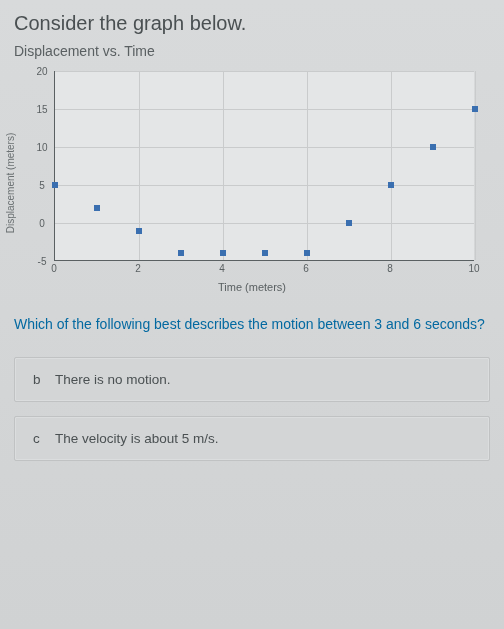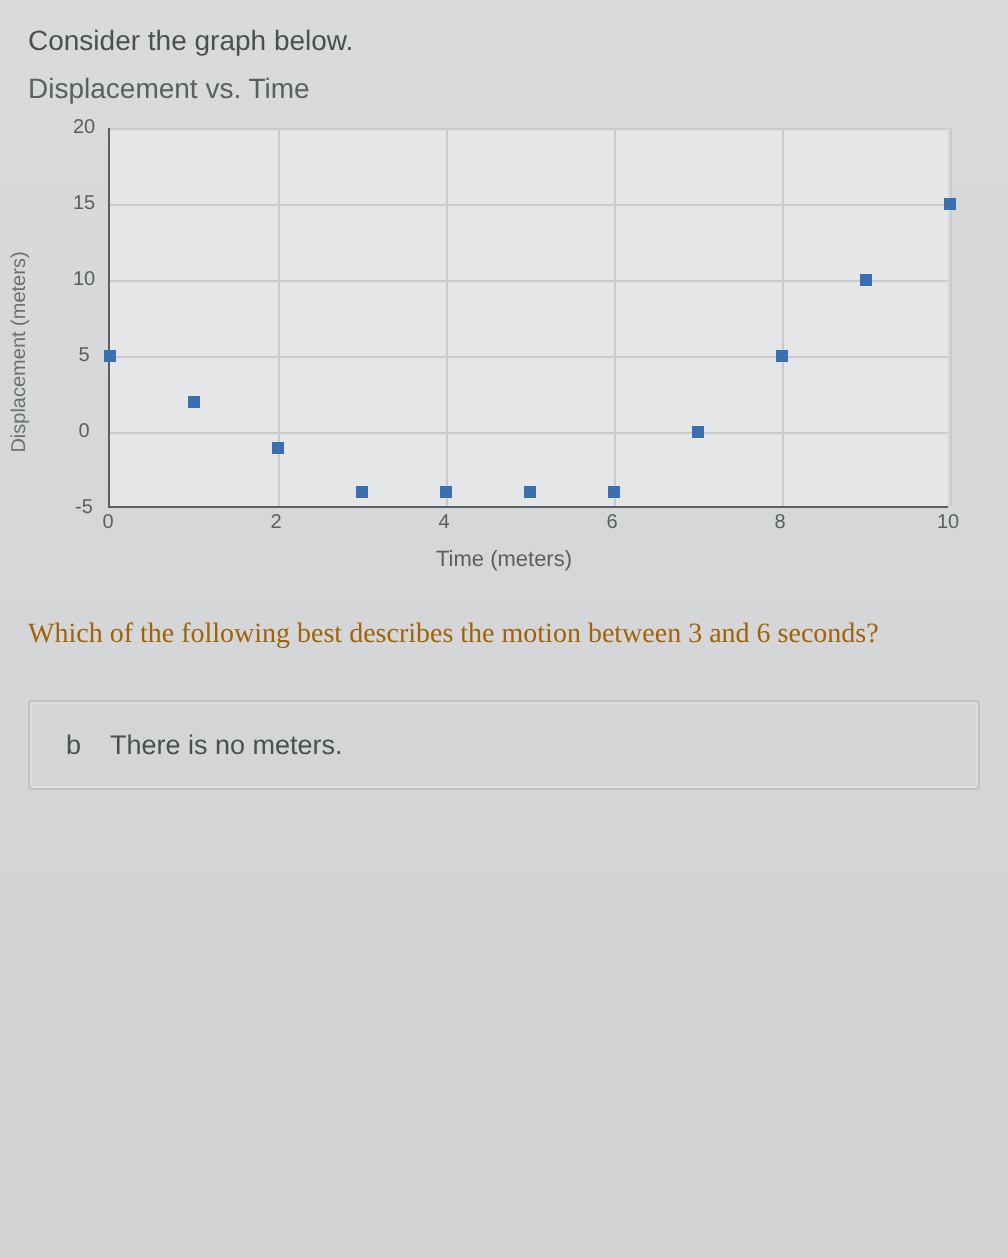--- a/index.html
+++ b/index.html
@@ -4,21 +4,21 @@
 <style>
   * { box-sizing: border-box; margin: 0; padding: 0; }
   body {
     width: 504px;
     height: 629px;
     background: linear-gradient(to bottom, #d8dadb 0%, #d0d2d3 100%);
     font-family: Arial, sans-serif;
     padding: 12px 14px;
     color: #4a5052;
   }
-  .prompt-line { font-size: 14px; margin-bottom: 8px; }
+  .prompt-line { font-size: 20px; margin-bottom: 8px; }
   .chart-title { font-size: 14px; margin-bottom: 4px; color: #5a6062; }
   .chart-wrap {
     position: relative;
     width: 476px;
     height: 240px;
     margin-bottom: 10px;
   }
   .ylabel {
     position: absolute;
     left: -4px;
@@ -68,24 +68,23 @@
   }
   .pt {
     position: absolute;
     width: 6px;
     height: 6px;
     background: #3a6fb0;
     transform: translate(-50%, -50%);
   }
   .question {
     font-size: 14px;
-    color: #a16207;
+    color: #0369a1;
     margin: 12px 0 22px 0;
     line-height: 1.4;
-    font-family: Liberation Serif, serif;
   }
   .choice {
     background: #d3d5d6;
     border: 1px solid #c0c2c3;
     border-radius: 2px;
     padding: 14px 18px;
     margin-bottom: 14px;
     font-size: 13.5px;
     color: #4a5052;
     box-shadow: inset 0 0 0 1px rgba(255,255,255,0.2);
@@ -136,14 +135,15 @@
     <div class="ytick" style="top: 160px;">0</div>
     <div class="ytick" style="top: 122px;">5</div>
     <div class="ytick" style="top: 84px;">10</div>
     <div class="ytick" style="top: 46px;">15</div>
     <div class="ytick" style="top: 8px;">20</div>
   </div>
 
 <div class="question">Which of the following best describes the motion between 3 and 6 seconds?</div>
 
 <div id="choices">
-    <div class="choice"><span class="key">b</span><span>There is no meters.</span></div>
+    <div class="choice"><span class="key">b</span><span>There is no motion.</span></div>
+    <div class="choice"><span class="key">c</span><span>The velocity is about 5 m/s.</span></div>
   </div>
 
 </body></html>

